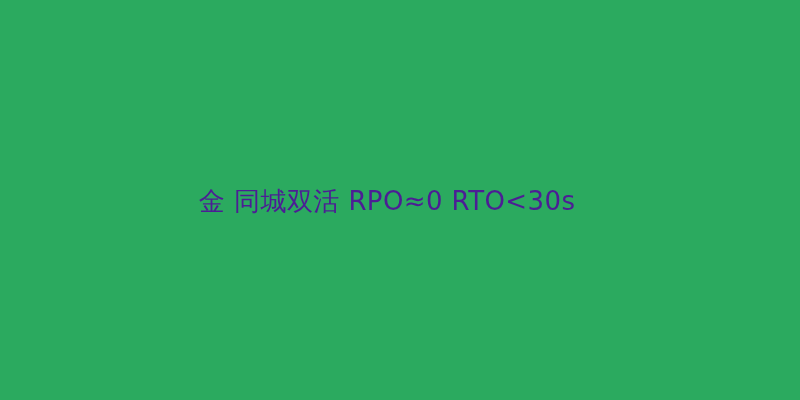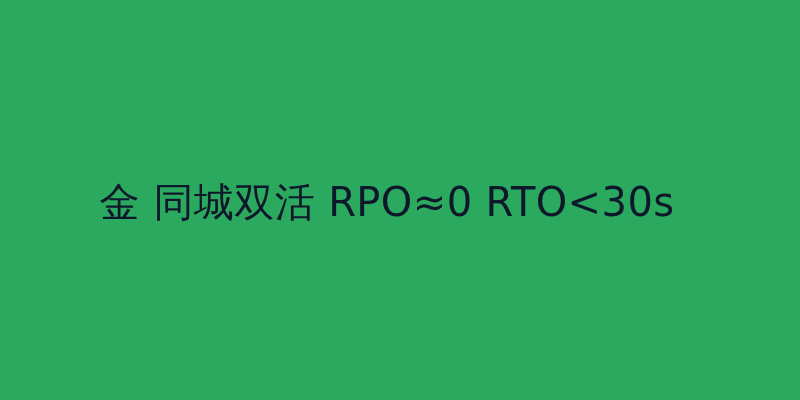--- a/index.html
+++ b/index.html
@@ -17,23 +17,23 @@
     box-sizing: border-box;
     width: 800px;
     height: 400px;
     background: #2baa5f;
     display: flex;
     align-items: center;
     justify-content: center;
   }
   #caption-line {
     display: block;
-    color: #0f172a;
+    color: #4c1d95;
     font-family: "DejaVu Sans", "Liberation Sans", sans-serif;
-    font-size: 40px;
+    font-size: 26px;
     font-weight: 400;
     line-height: 1.2;
     letter-spacing: 0.4px;
     white-space: nowrap;
     text-align: center;
     
     transform: translate(-13px, 2px);
   }
 </style>
 </head>

